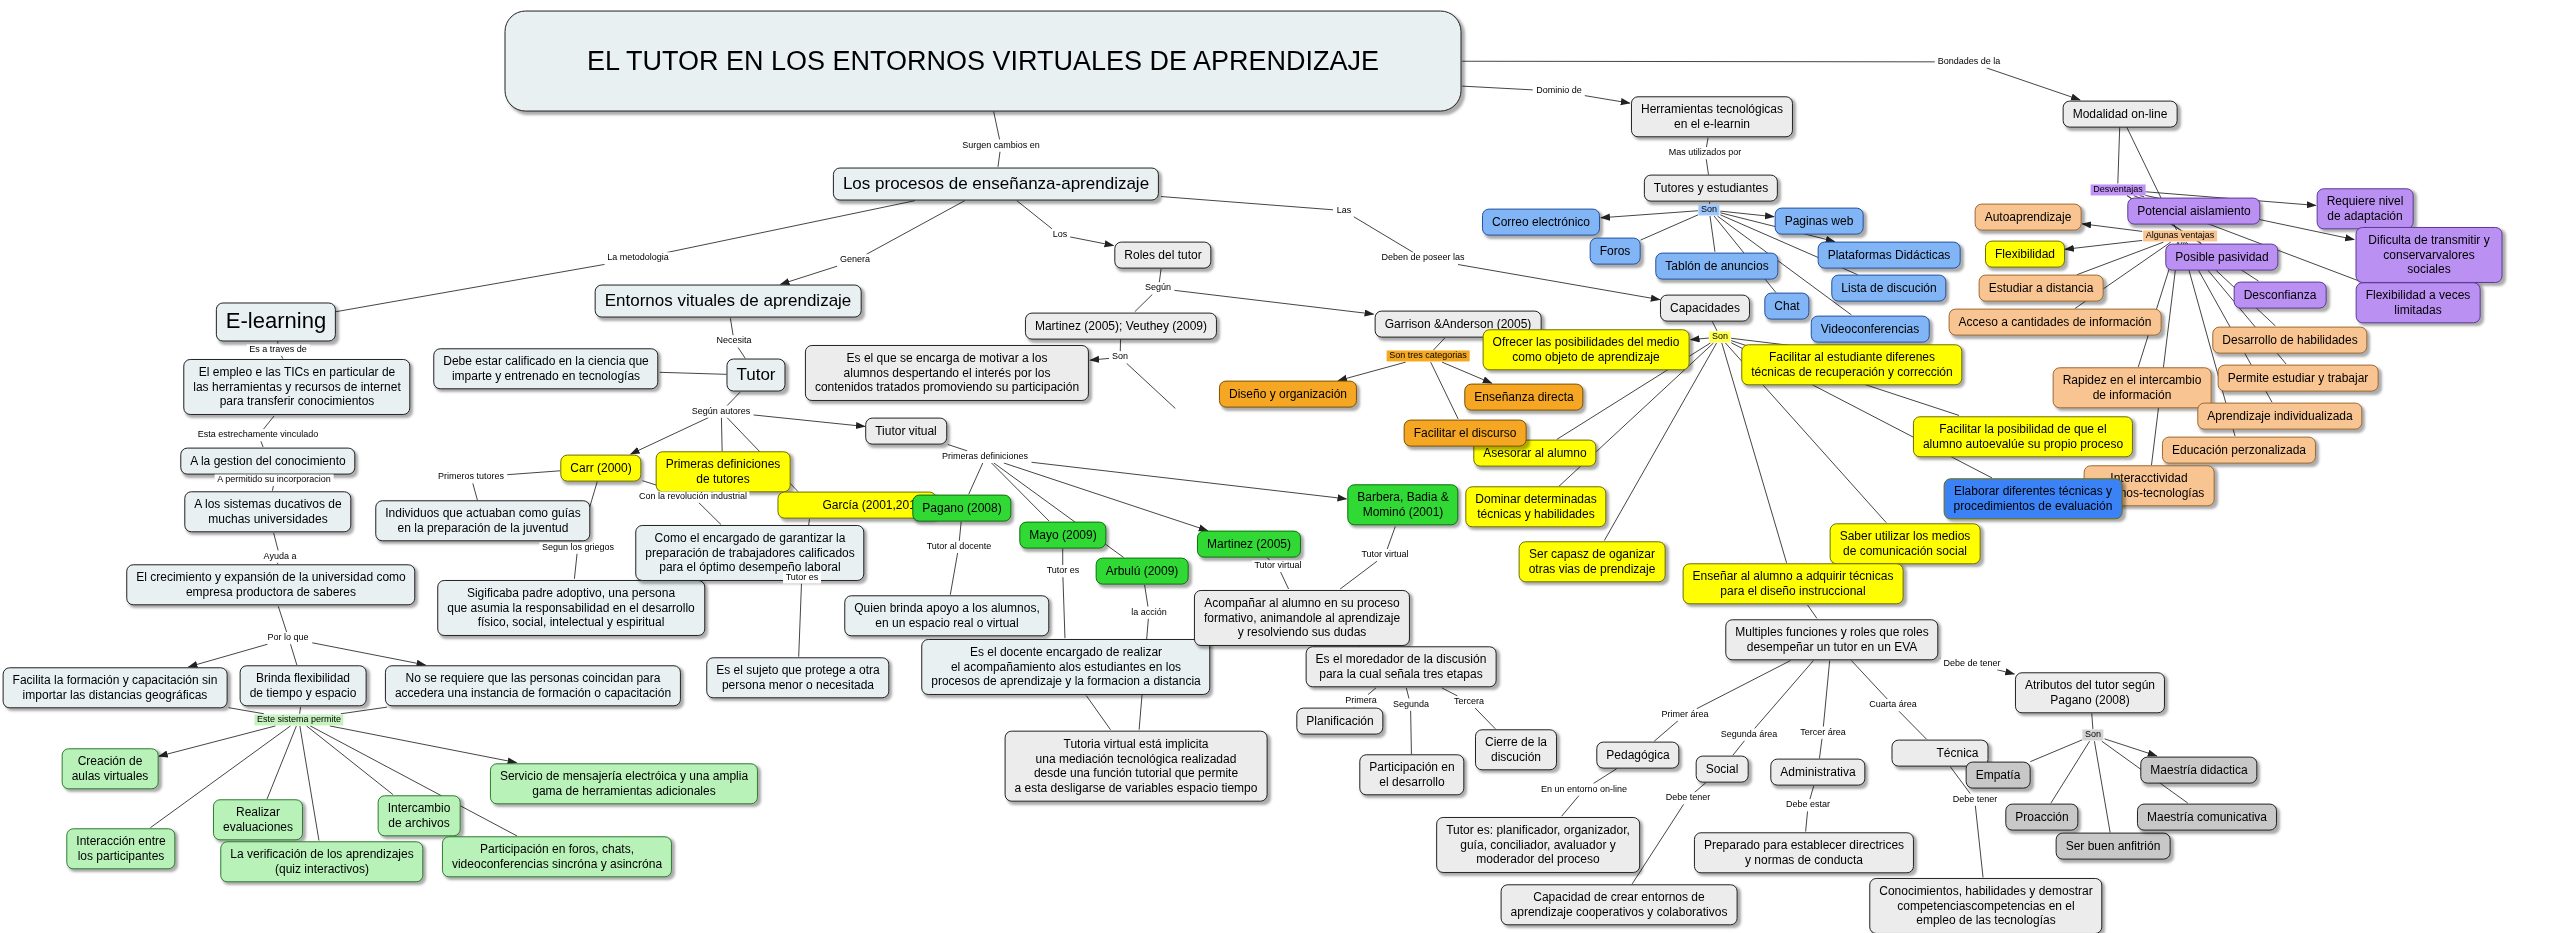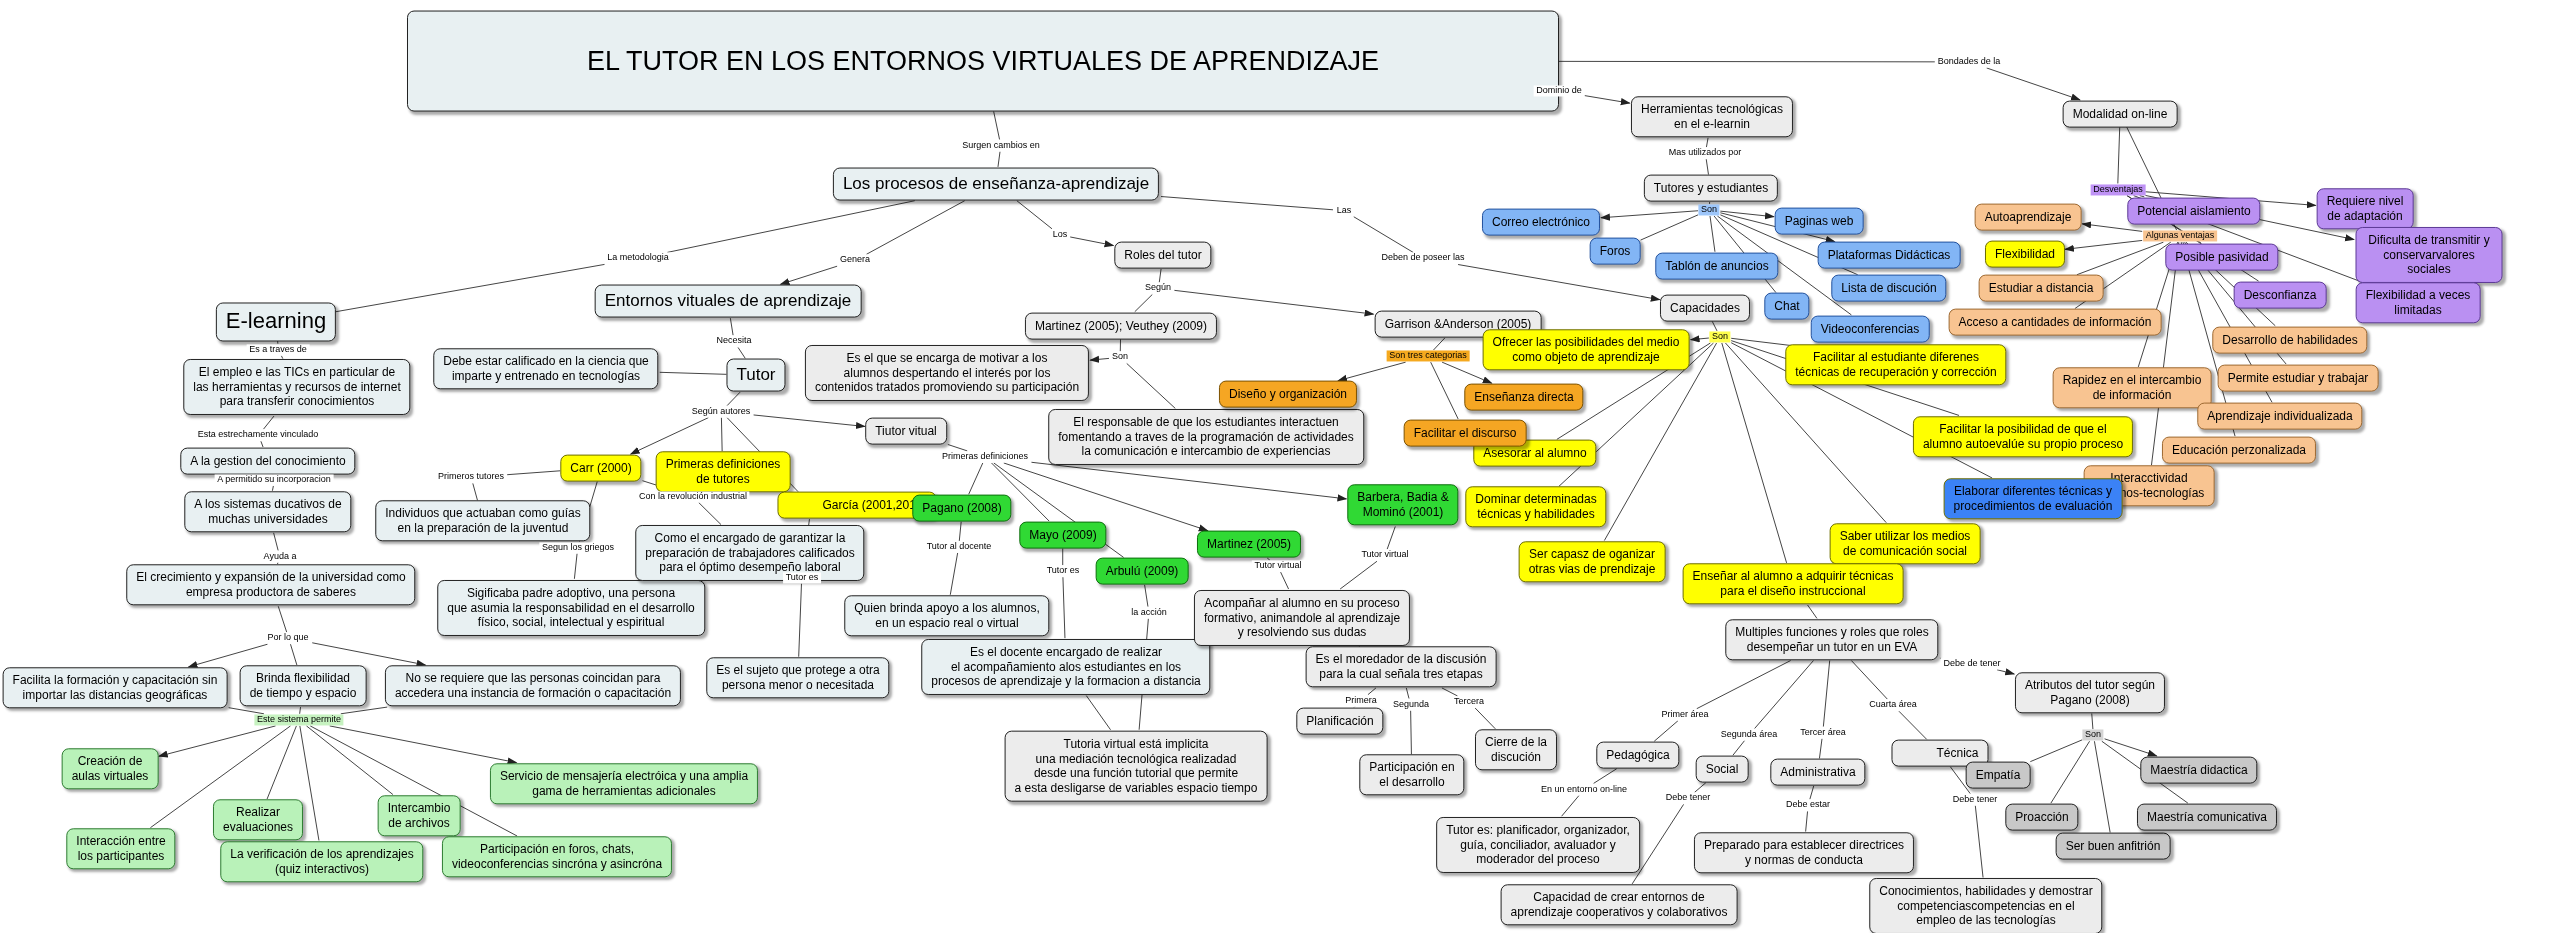--- a/index.html
+++ b/index.html
@@ -176,21 +176,21 @@
       <line x1="2832.1013513513512" y1="1271.5" x2="2829.1216216216217" y2="1303" class="edge"></line>
       <line x1="3055.904109589041" y1="1201.5" x2="3086.972602739726" y2="1243.5" class="edge"></line>
       <line x1="3095.0239520958085" y1="1262.5" x2="3107.1497005988026" y2="1375" class="edge"></line>
       <line x1="3277.4626865671644" y1="1118" x2="3279.291044776119" y2="1142.5" class="edge"></line>
       <line x1="3262.5" y1="1159.35" x2="3181.190476190476" y2="1193.5" class="edge"></line>
       <line x1="3274.0625" y1="1161.5" x2="3213.4375" y2="1258.5" class="edge"></line>
       <line x1="3281.637931034483" y1="1161.5" x2="3306.293103448276" y2="1304.5" class="edge"></line>
       <line x1="3297.5" y1="1157.7272727272727" x2="3379.3055555555557" y2="1184.5" class="edge" marker-end="url(#arrow)"></line>
       <line x1="3293.2109375" y1="1161.5" x2="3428.1015625" y2="1258.5" class="edge"></line>
     </svg>
-<div class="node" style="left: 983px; top: 61px; font-size: 27px; width: 1152px; padding: 33px 6.4px; background: rgb(232, 240, 242); border-color: rgb(34, 34, 34);">EL TUTOR EN LOS ENTORNOS VIRTUALES DE APRENDIZAJE</div>
+<div class="node" style="left: 983px; top: 61px; font-size: 27px; width: 957px; padding: 33px 6.4px; background: rgb(232, 240, 242); border-color: rgb(34, 34, 34); border-radius: 21px;">EL TUTOR EN LOS ENTORNOS VIRTUALES DE APRENDIZAJE</div>
     <div class="node" style="left: 996px; top: 184px; font-size: 17px; background: rgb(232, 240, 242); border-color: rgb(34, 34, 34);">Los procesos de enseñanza-aprendizaje</div>
     <div class="node" style="left: 276px; top: 322px; font-size: 22px; background: rgb(232, 240, 242); border-color: rgb(34, 34, 34);">E-learning</div>
     <div class="node" style="left: 297px; top: 387px; background: rgb(232, 240, 242); border-color: rgb(34, 34, 34);">El empleo e las TICs en particular de
 las herramientas y recursos de internet
 para transferir conocimientos</div>
     <div class="node" style="left: 268px; top: 461px; background: rgb(232, 240, 242); border-color: rgb(34, 34, 34);">A la gestion del conocimiento</div>
     <div class="node" style="left: 268px; top: 512px; background: rgb(232, 240, 242); border-color: rgb(34, 34, 34);">A los sistemas ducativos de
 muchas universidades</div>
     <div class="node" style="left: 271px; top: 585px; background: rgb(232, 240, 242); border-color: rgb(34, 34, 34);">El crecimiento y expansión de la universidad como
 empresa productora de saberes</div>
@@ -216,23 +216,20 @@
 persona menor o necesitada</div>
     <div class="node" style="left: 947px; top: 616px; background: rgb(232, 240, 242); border-color: rgb(34, 34, 34);">Quien brinda apoyo a los alumnos,
 en un espacio real o virtual</div>
     <div class="node" style="left: 906px; top: 431px; background: rgb(236, 236, 236); border-color: rgb(34, 34, 34);">Tiutor vitual</div>
     <div class="node" style="left: 947px; top: 373px; background: rgb(236, 236, 236); border-color: rgb(34, 34, 34);">Es el que se encarga de motivar a los
 alumnos despertando el interés por los
 contenidos tratados promoviendo su participación</div>
     <div class="node" style="left: 1163px; top: 255px; background: rgb(236, 236, 236); border-color: rgb(34, 34, 34);">Roles del tutor</div>
     <div class="node" style="left: 1121px; top: 326px; background: rgb(236, 236, 236); border-color: rgb(34, 34, 34);">Martinez (2005); Veuthey (2009)</div>
     <div class="node" style="left: 1458px; top: 324px; background: rgb(236, 236, 236); border-color: rgb(34, 34, 34);">Garrison &amp;Anderson (2005)</div>
-    <div class="node" style="left: 1206px; top: 437px; background: rgb(236, 236, 236); border-color: rgb(34, 34, 34);">El responsable de que los estudiantes interactuen
-fomentando a traves de la programación de actividades
-la comunicación e intercambio de experiencias</div>
     <div class="node" style="left: 1066px; top: 667px; background: rgb(232, 240, 242); border-color: rgb(34, 34, 34);">Es el docente encargado de realizar
 el acompañamiento alos estudiantes en los
 procesos de aprendizaje y la formacion a distancia</div>
     <div class="node" style="left: 1136px; top: 766px; background: rgb(236, 236, 236); border-color: rgb(34, 34, 34);">Tutoria virtual está implicita
 una mediación tecnológica realizadad
 desde una función tutorial que permite
 a esta desligarse de variables espacio tiempo</div>
     <div class="node" style="left: 1302px; top: 618px; background: rgb(236, 236, 236); border-color: rgb(34, 34, 34);">Acompañar al alumno en su proceso
 formativo, animandole al aprendizaje
 y resolviendo sus dudas</div>
@@ -295,21 +292,21 @@
     <div class="node" style="left: 2222px; top: 257px; background: rgb(186, 144, 242); border-color: rgb(93, 58, 150);">Posible pasividad</div>
     <div class="node" style="left: 2365px; top: 209px; background: rgb(186, 144, 242); border-color: rgb(93, 58, 150);">Requiere nivel
 de adaptación</div>
     <div class="node" style="left: 2429px; top: 255px; background: rgb(186, 144, 242); border-color: rgb(93, 58, 150);">Dificulta de transmitir y
 conservarvalores sociales</div>
     <div class="node" style="left: 2280px; top: 295px; background: rgb(186, 144, 242); border-color: rgb(93, 58, 150);">Desconfianza</div>
     <div class="node" style="left: 2418px; top: 303px; background: rgb(186, 144, 242); border-color: rgb(93, 58, 150);">Flexibilidad a veces
 limitadas</div>
     <div class="node" style="left: 1586px; top: 350px; background: rgb(255, 255, 0); border-color: rgb(110, 110, 0);">Ofrecer las posibilidades del medio
 como objeto de aprendizaje</div>
-    <div class="node" style="left: 1896px; top: 365px; background: rgb(255, 255, 0); border-color: rgb(110, 110, 0);">Facilitar al estudiante diferenes
+    <div class="node" style="left: 1852px; top: 365px; background: rgb(255, 255, 0); border-color: rgb(110, 110, 0);">Facilitar al estudiante diferenes
 técnicas de recuperación y corrección</div>
     <div class="node" style="left: 2023px; top: 437px; background: rgb(255, 255, 0); border-color: rgb(110, 110, 0);">Facilitar la posibilidad de que el
 alumno autoevalúe su propio proceso</div>
     <div class="node" style="left: 2033px; top: 499px; background: #3b82f6; border-color: rgb(110, 110, 0);">Elaborar diferentes técnicas y
 procedimientos de evaluación</div>
     <div class="node" style="left: 1905px; top: 544px; background: rgb(255, 255, 0); border-color: rgb(110, 110, 0);">Saber utilizar los medios
 de comunicación social</div>
     <div class="node" style="left: 1793px; top: 584px; background: rgb(255, 255, 0); border-color: rgb(110, 110, 0);">Enseñar al alumno a adquirir técnicas
 para el diseño instruccional</div>
     <div class="node" style="left: 1592px; top: 562px; background: rgb(255, 255, 0); border-color: rgb(110, 110, 0);">Ser capasz de oganizar

